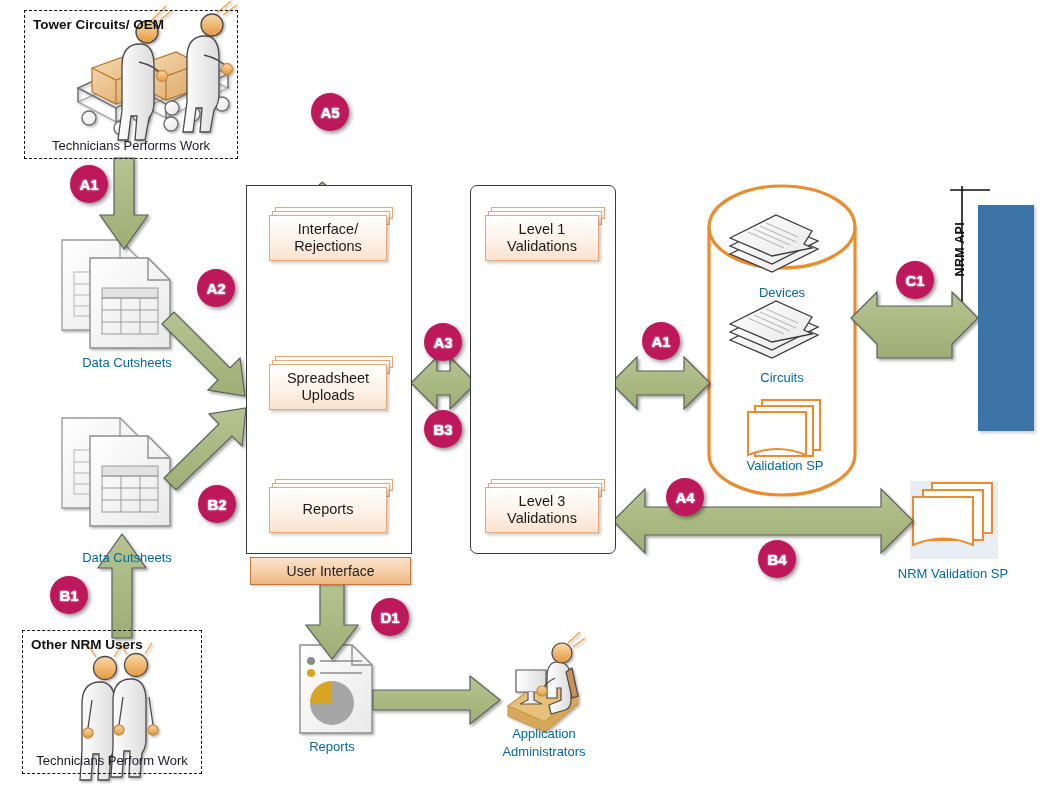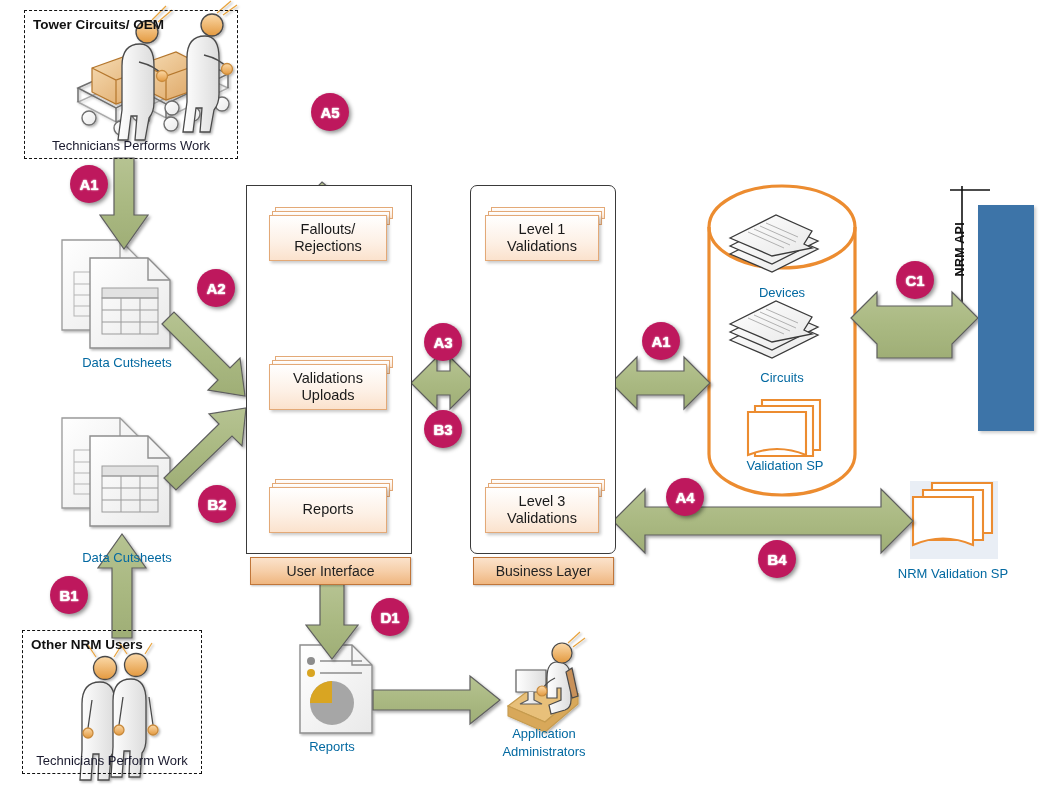--- a/index.html
+++ b/index.html
@@ -309,28 +309,28 @@
   <div class="abs actor-group" style="left:22px;top:630px;width:178px;height:142px;">
     <div class="abs actor-title" style="left:8px;top:6px;width:160px;">Other NRM Users</div>
   </div>
   <div class="abs actor-caption" style="left:12px;top:753px;width:200px;">Technicians Perform Work</div>
 
   <div class="abs layer-panel" style="left:246px;top:185px;width:166px;height:369px;">
     <div class="card" style="left:22px;top:21px;width:124px;height:54px;">
       <div class="sheet s1"></div>
       <div class="sheet s2"></div>
       <div class="sheet s3">
-        <span class="label">Fallouts/ Rejections</span>
+        <span class="label">Interface/ Rejections</span>
       </div>
     </div>
     <div class="card" style="left:22px;top:170px;width:124px;height:54px;">
       <div class="sheet s1"></div>
       <div class="sheet s2"></div>
       <div class="sheet s3">
-        <span class="label">Validations Uploads</span>
+        <span class="label">Spreadsheet Uploads</span>
       </div>
     </div>
     <div class="card" style="left:22px;top:293px;width:124px;height:54px;">
       <div class="sheet s1"></div>
       <div class="sheet s2"></div>
       <div class="sheet s3">
         <span class="label">Reports</span>
       </div>
     </div>
   </div>
@@ -345,21 +345,20 @@
       </div>
     </div>
     <div class="card" style="left:14px;top:293px;width:120px;height:54px;">
       <div class="sheet s1"></div>
       <div class="sheet s2"></div>
       <div class="sheet s3">
         <span class="label">Level 3 Validations</span>
       </div>
     </div>
   </div>
-  <div class="abs layer-footer" style="left:473px;top:557px;width:141px;height:28px;">Business Layer</div>
 
   <div id="nrm-api-rect" style="left:978px;top:205px;width:56px;height:226px;"></div>
   <div id="nrm-api-label" style="left:953px;top:222px;">NRM API</div>
 
   <div class="cap big" style="left:62px;top:355px;width:130px;">Data Cutsheets</div>
   <div class="cap big" style="left:62px;top:550px;width:130px;">Data Cutsheets</div>
   <div class="cap big" style="left:282px;top:739px;width:100px;">Reports</div>
   <div class="cap big" style="left:476px;top:725px;width:136px;line-height:1.35;">Application Administrators</div>
   <div class="cap big" style="left:732px;top:285px;width:100px;">Devices</div>
   <div class="cap big" style="left:732px;top:370px;width:100px;">Circuits</div>

